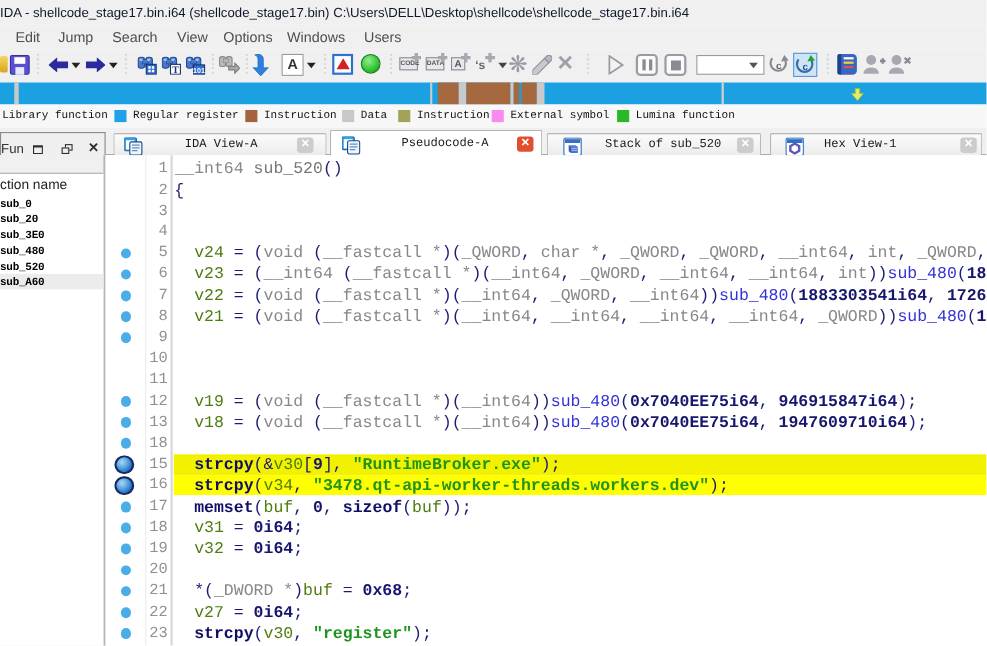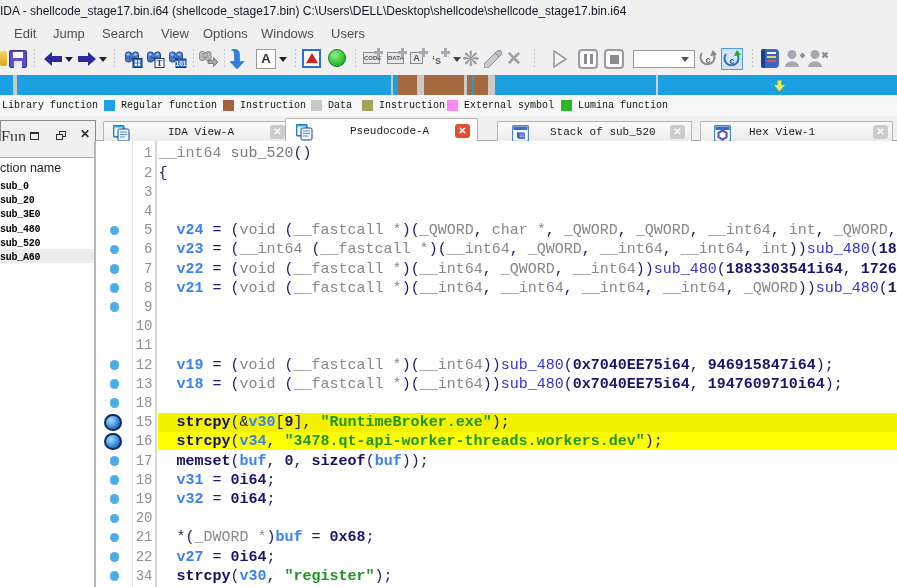--- a/index.html
+++ b/index.html
@@ -43,21 +43,21 @@
 .gl1{position:absolute;left:132px;top:141px;width:1px;height:446px;background:#ececec}
 .gl2{position:absolute;left:154.5px;top:141px;width:2.5px;height:446px;background:#d8d8d8}
 .ln{position:absolute;left:97px;width:55.5px;text-align:right;font-family:"Liberation Mono",monospace;
   font-size:14px;color:#8f8f96;line-height:19.2px}
 .dot{position:absolute;left:109.5px;width:9.6px;height:9.6px;border-radius:50%;background:#4bade8}
 .bp{position:absolute;left:104px;width:17.6px;height:17.6px;border-radius:50%;
   border:2.6px solid #142a66;background:radial-gradient(circle at 35% 32%,#aed9f2 0%,#4f9fe0 45%,#1b63b8 80%,#124a92 100%)}
 .cl{position:absolute;left:158.5px;width:850px;white-space:pre;overflow:hidden;
   font-family:"Liberation Mono",monospace;font-size:15px;font-weight:400;line-height:19.2px;color:#1b1b74}
 .cl .t{color:#87878c;font-weight:400;}
-.cl .v{color:#3b82f6;font-weight:700;}
+.cl .v{color:#4d7c0f;font-weight:400;}
 .cl .f{color:#3232d6;font-weight:400;}
 .cl .l{color:#0f0f66;font-weight:700;}
 .cl .s{color:#1e941e;font-weight:700;}
 .cl .d{color:#16166e;font-weight:700;}
 .cl .c{color:#9e9e9e;font-weight:400}
 .cl .g{color:#77777b;font-weight:400;}
 </style></head>
 <body>
 <div id="titlebar">IDA - shellcode_stage17.bin.i64 (shellcode_stage17.bin) C:\Users\DELL\Desktop\shellcode\shellcode_stage17.bin.i64</div>
 <div id="menubar">
@@ -206,21 +206,21 @@
 <div class="seg" style="left:473.5px;width:14px;background:#a5683f"></div>
 <div class="seg" style="left:487.5px;width:7px;background:#c9c9c9"></div>
 <div class="seg" style="left:655.5px;width:2.5px;background:#d0d0d0"></div>
 <svg class="seg" style="left:774px;top:1px" width="11" height="11" viewBox="0 0 11 11">
       <path d="M3.5 0 h4 v4.5 h3.5 L5.5 11 L0 4.5 h3.5 Z" fill="#e2ef66" stroke="#a8b830" stroke-width="0.7"></path>
     </svg>
 </div>
 <div id="legend">
 <span class="lb" style="left:2px">Library function</span>
 <span class="sq" style="left:104px;background:#1da2e8"></span>
-<span class="lb" style="left:121px">Regular function</span>
+<span class="lb" style="left:121px">Regular register</span>
 <span class="sq" style="left:223px;background:#a5623c"></span>
 <span class="lb" style="left:240px">Instruction</span>
 <span class="sq" style="left:311px;background:#c8c8c8"></span>
 <span class="lb" style="left:328px">Data</span>
 <span class="sq" style="left:362px;background:#a2a258"></span>
 <span class="lb" style="left:379px">Instruction</span>
 <span class="sq" style="left:447px;background:#fa8af0"></span>
 <span class="lb" style="left:464px">External symbol</span>
 <span class="sq" style="left:561px;background:#28b828"></span>
 <span class="lb" style="left:578px">Lumina function</span>
@@ -229,21 +229,21 @@
 <div class="tab" style="left:103px;width:194px">
   <svg width="17" height="17" viewBox="0 0 17 17" style="position:absolute;top:3px;left:9px">
  <rect x="0" y="0" width="11" height="12" rx="1.5" fill="#31a0e8" stroke="#1565b0"></rect>
  <rect x="1.5" y="2.5" width="8" height="8.5" fill="#fff"></rect>
  <rect x="5" y="4" width="11" height="12" rx="1.5" fill="#eef4fb" stroke="#17458a"></rect>
  <path d="M7 7 h7 M7 9.5 h7 M7 12 h5" stroke="#6090c0" stroke-width="1.2"></path>
 </svg>
   <span class="ttxt" style="left:64px">IDA View-A</span>
   <div class="tclose" style="left:166px">✕</div>
 </div>
-<div class="tab active" style="left:285px;width:193px">
+<div class="tab active" style="left:300px;width:193px">
   <svg width="17" height="17" viewBox="0 0 17 17" style="position:absolute;top:5px;left:10px">
  <rect x="0" y="0" width="11" height="12" rx="1.5" fill="#31a0e8" stroke="#1565b0"></rect>
  <rect x="1.5" y="2.5" width="8" height="8.5" fill="#fff"></rect>
  <rect x="5" y="4" width="11" height="12" rx="1.5" fill="#eef4fb" stroke="#17458a"></rect>
  <path d="M7 7 h7 M7 9.5 h7 M7 12 h5" stroke="#6090c0" stroke-width="1.2"></path>
 </svg>
   <span class="ttxt" style="left:64px">Pseudocode-A</span>
   <div class="tclose" style="left:169px">✕</div>
 </div>
 <div class="tab" style="left:497px;width:195px">
@@ -262,21 +262,21 @@
   <svg width="17" height="17" viewBox="0 0 17 17" style="position:absolute;top:3px;left:13px">
     <rect x="0.5" y="0.5" width="16" height="16" rx="2" fill="#fff" stroke="#4a86c8" stroke-width="1.4"></rect>
     <rect x="1.5" y="1.5" width="14" height="3.5" fill="#2f6fc8"></rect>
     <path d="M8.5 5.5 L12.5 7.8 L12.5 12.2 L8.5 14.5 L4.5 12.2 L4.5 7.8 Z" fill="none" stroke="#6058b8" stroke-width="2.2"></path>
   </svg>
   <span class="ttxt" style="left:48px">Hex View-1</span>
   <div class="tclose" style="left:172px">✕</div>
 </div>
 </div>
 <div id="funhdr">
-<span style="position:absolute;left:0px;top:7px;font-family:Liberation Serif, serif;font-size:16px">Fun</span>
+<span style="position:absolute;left:0px;top:7px;font-family:Liberation Sans, sans-serif;font-size:12px">Fun</span>
 <div style="position:absolute;left:29px;top:11px;width:9px;height:7.5px;border:1.5px solid #2e2e2e;border-top-width:2.5px"></div>
 <div style="position:absolute;left:58px;top:10px;width:6.5px;height:5.5px;border:1.3px solid #2e2e2e;background:#efefef"></div>
 <div style="position:absolute;left:55px;top:13px;width:6.5px;height:5.5px;border:1.3px solid #2e2e2e;background:#efefef"></div>
 <span style="position:absolute;left:79px;top:6px;font-size:12px;color:#2e2e2e;font-weight:bold">✕</span>
 </div>
 <div id="funpanel"></div>
 <div id="funlist"></div>
 <div class="fhdr">ction name</div>
 <div class="fsel"></div>
 <div class="fi" style="top:179.8px">sub_0</div>
@@ -306,21 +306,21 @@
 <div class="ln" style="top:374.7px">13</div>
 <div class="ln" style="top:393.9px">18</div>
 <div class="ln" style="top:413.1px">15</div>
 <div class="ln" style="top:432.3px">16</div>
 <div class="ln" style="top:451.5px">17</div>
 <div class="ln" style="top:470.7px">18</div>
 <div class="ln" style="top:489.9px">19</div>
 <div class="ln" style="top:509.1px">20</div>
 <div class="ln" style="top:528.3px">21</div>
 <div class="ln" style="top:547.5px">22</div>
-<div class="ln" style="top:566.7px">34</div>
+<div class="ln" style="top:566.7px">23</div>
 <div class="dot" style="top:225.6px"></div>
 <div class="dot" style="top:244.8px"></div>
 <div class="dot" style="top:264.0px"></div>
 <div class="dot" style="top:283.2px"></div>
 <div class="dot" style="top:302.4px"></div>
 <div class="dot" style="top:360.0px"></div>
 <div class="dot" style="top:379.2px"></div>
 <div class="dot" style="top:398.4px"></div>
 <div class="dot" style="top:456.0px"></div>
 <div class="dot" style="top:475.2px"></div>

